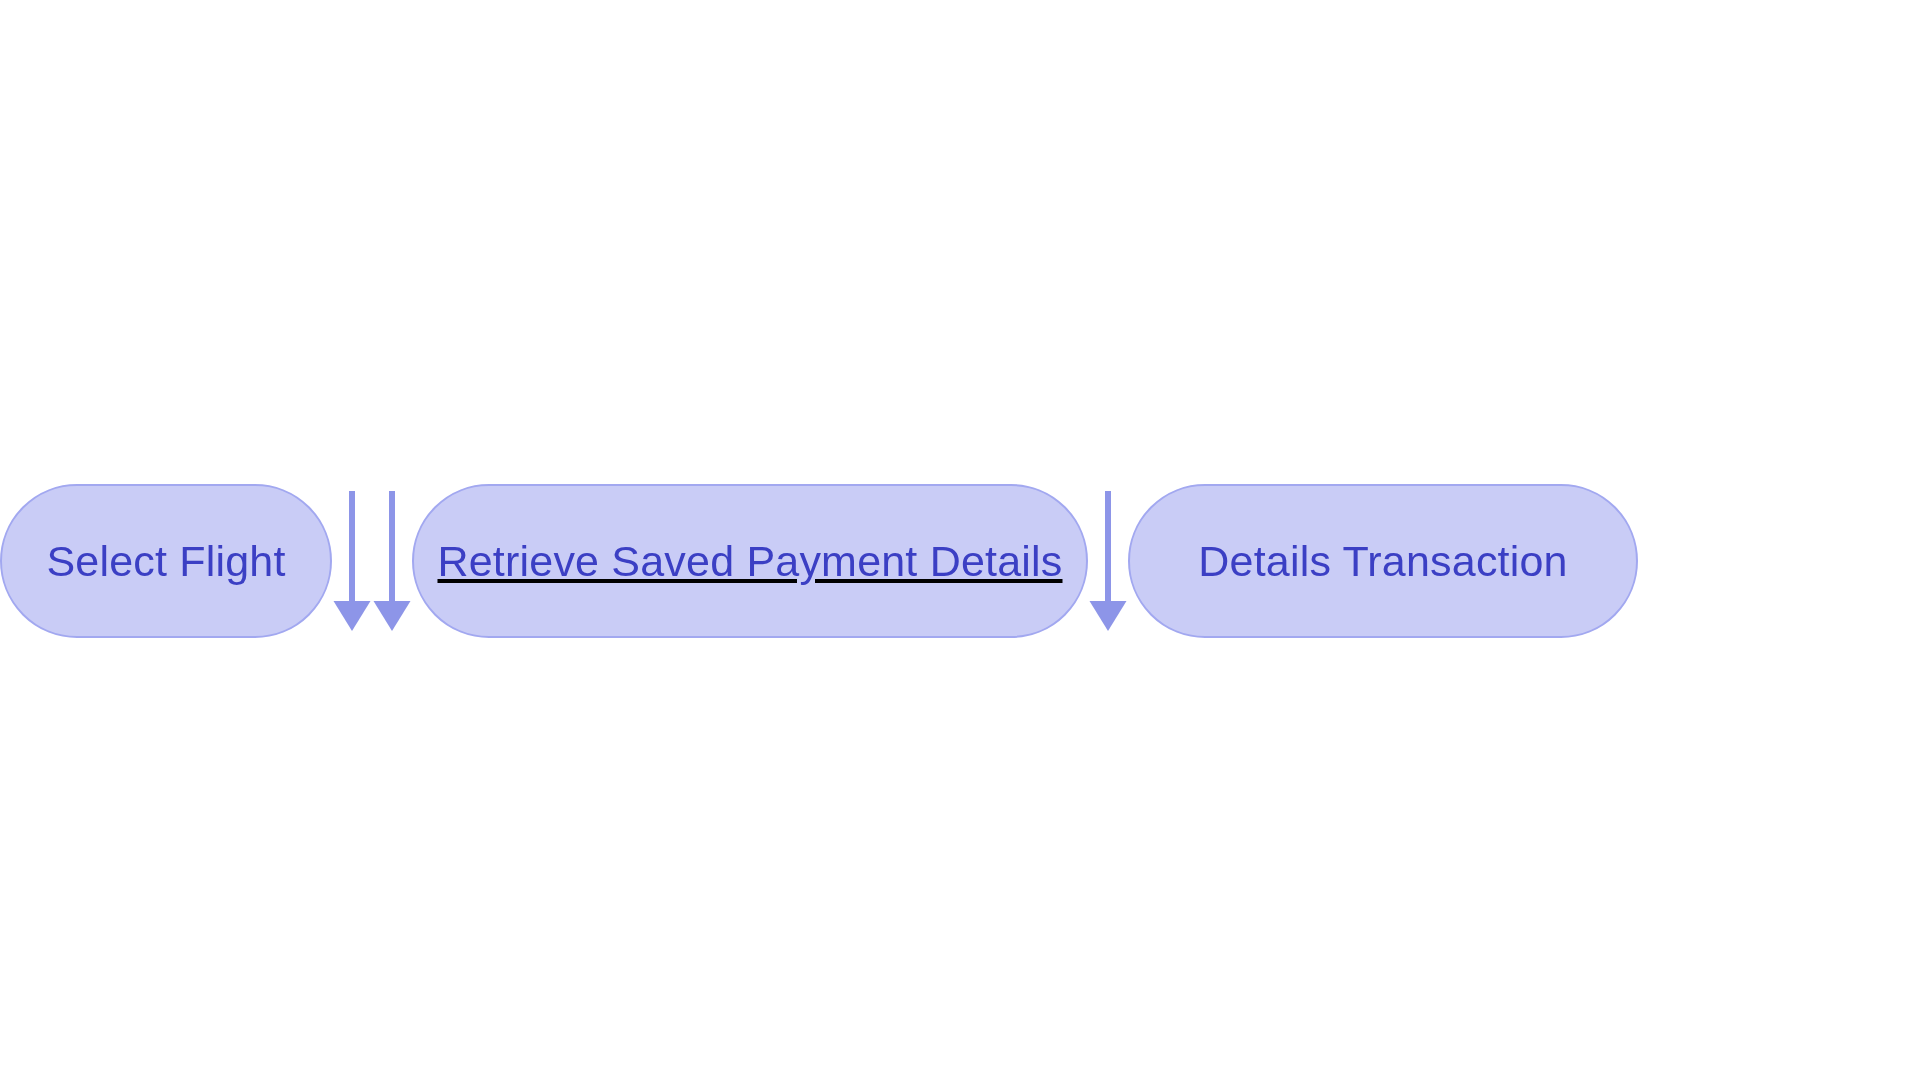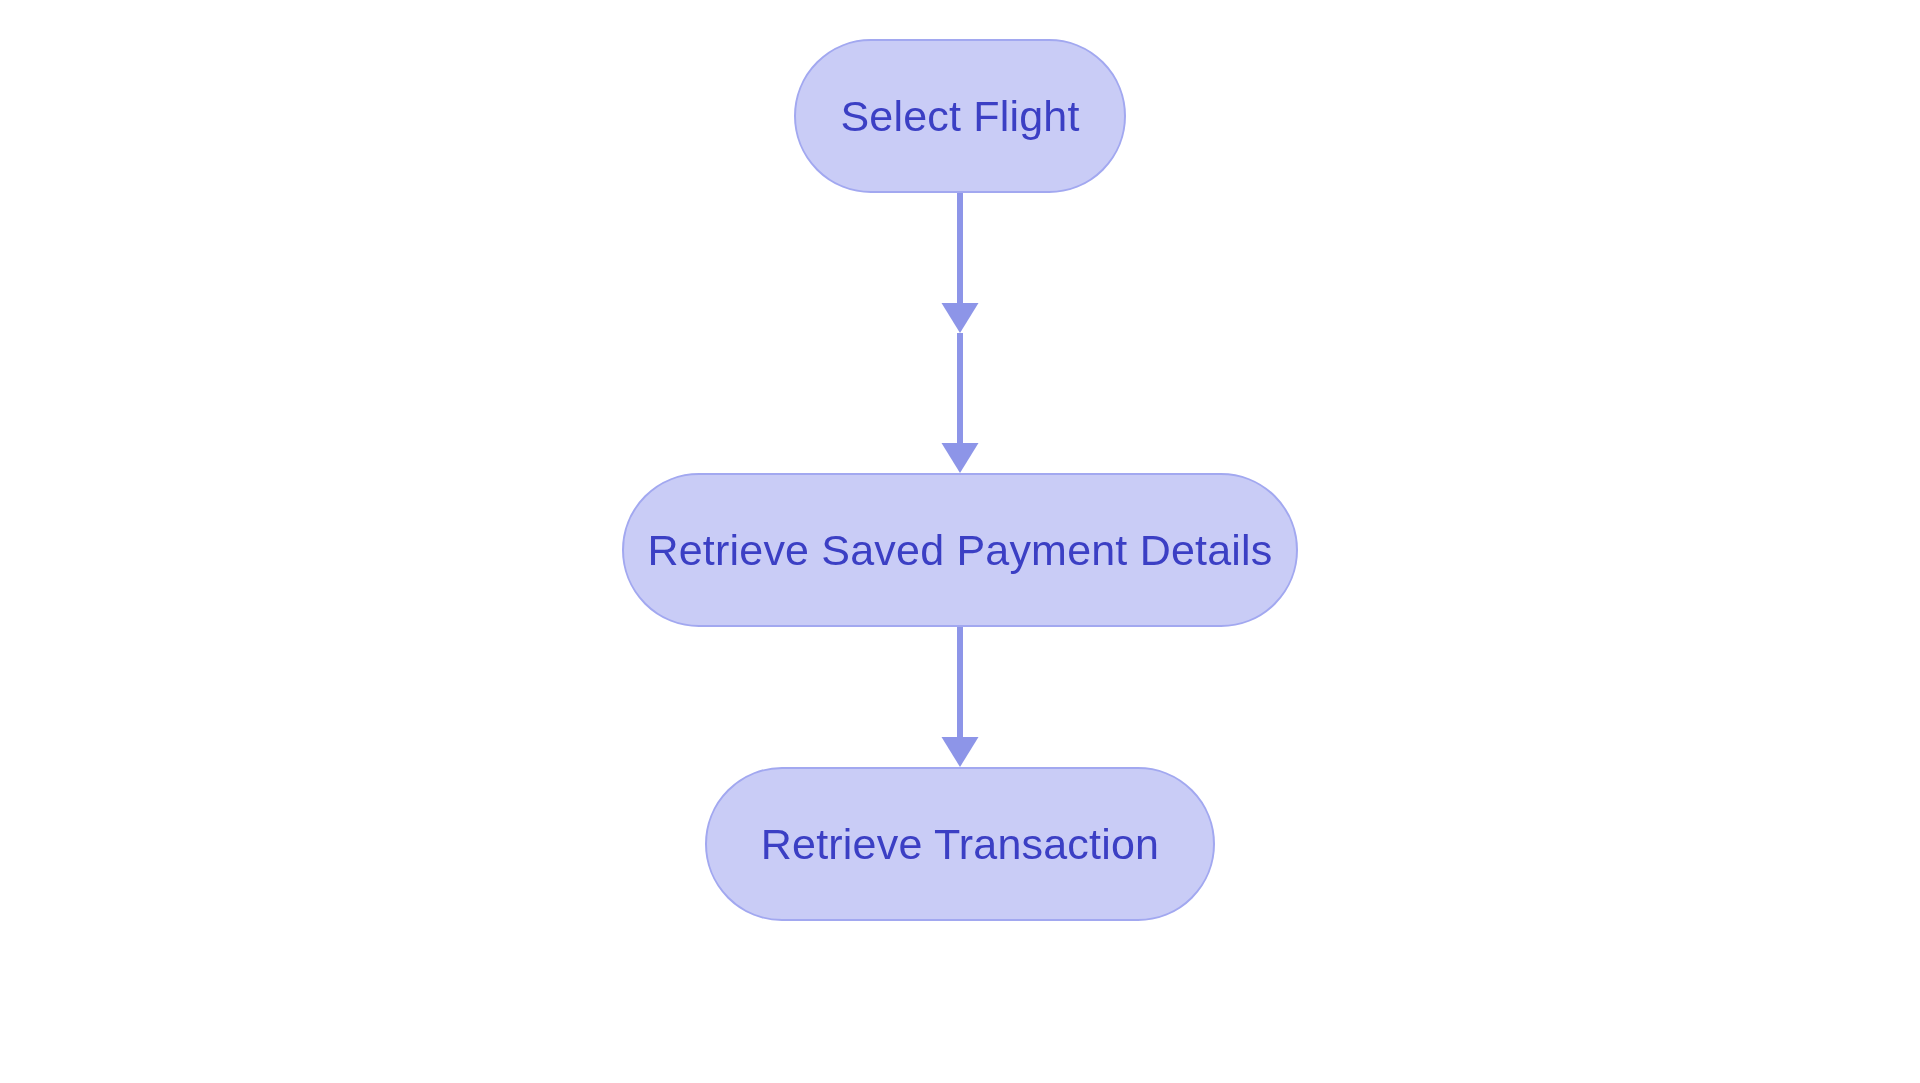--- a/index.html
+++ b/index.html
@@ -16,21 +16,20 @@
     height: 1083px;
     background: var(--bg);
     overflow: hidden;
     font-family: "Liberation Sans", sans-serif;
   }
   .canvas {
     width: 1920px;
     height: 1083px;
     padding-top: 39px;
     display: flex;
-    flex-direction: column;
     align-items: center;
     border-radius: 16px;
   }
   .node {
     height: 154px;
     border-radius: 77px;
     background: var(--node-fill);
     border: 2px solid var(--node-border);
     display: flex;
     align-items: center;
@@ -38,21 +37,21 @@
     flex: 0 0 auto;
   }
   .node-label {
     font-size: 43px;
     color: var(--text);
     white-space: nowrap;
     letter-spacing: 0.2px;
   }
   .w-select    { width: 332px; }
   .w-book      { width: 386px; }
-  .w-retrieve  { width: 676px; }
+  .w-retrieve  { width: 676px; text-decoration: underline; }
   .w-complete  { width: 510px; }
   .arrow {
     width: 40px;
     height: 140px;
     flex: 0 0 auto;
     display: block;
   }
   .arrow line    { stroke: var(--arrow); stroke-width: 6px; }
   .arrow polygon { fill: var(--arrow); }
 </style>
@@ -79,16 +78,16 @@
   <div class="node w-retrieve">
     <span class="node-label">Retrieve Saved Payment Details</span>
   </div>
 
   <svg class="arrow" viewBox="0 0 40 140" xmlns="http://www.w3.org/2000/svg">
     <line x1="20" y1="0" x2="20" y2="112"></line>
     <polygon points="1.5,110 38.5,110 20,140"></polygon>
   </svg>
 
   <div class="node w-complete">
-    <span class="node-label">Retrieve Transaction</span>
+    <span class="node-label">Details Transaction</span>
   </div>
 
 </div>
 
 </body></html>

